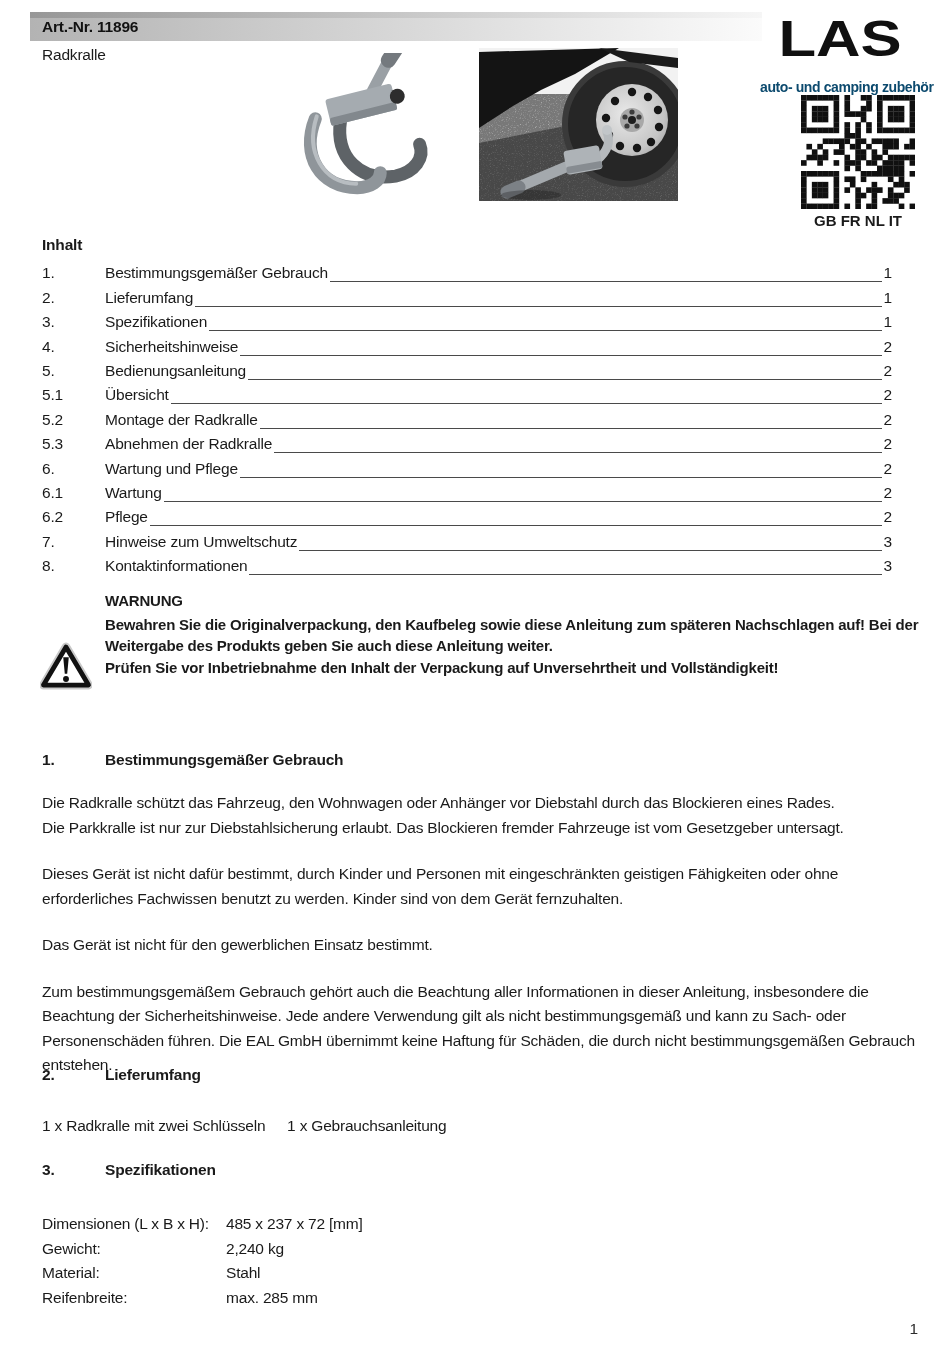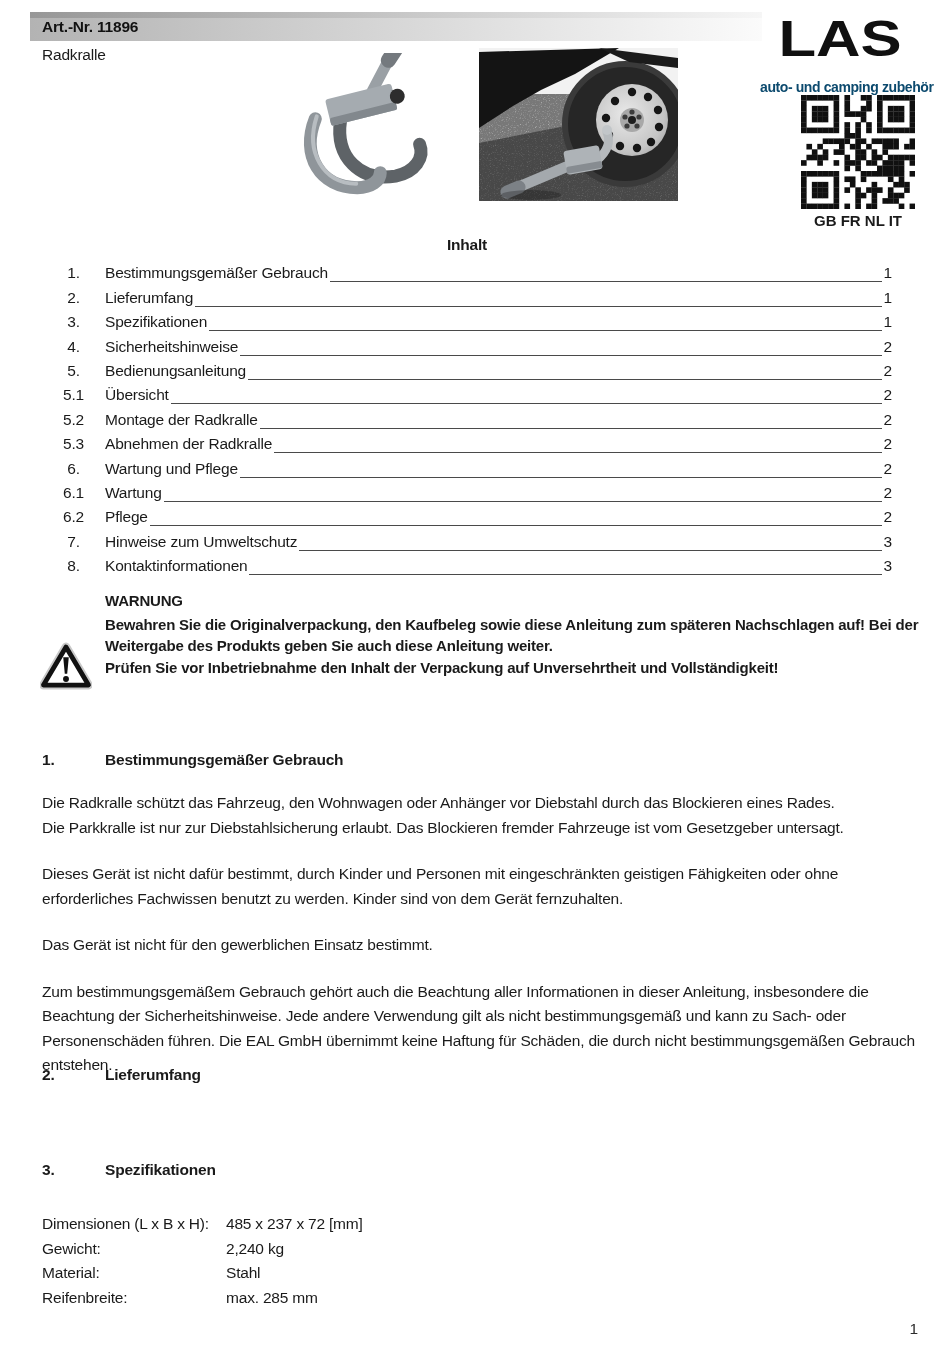--- a/index.html
+++ b/index.html
@@ -21,21 +21,21 @@
   #img-photo{position:absolute; left:479px; top:48px; width:199px; height:153px;}
   
   #brand{position:absolute; left:760px; top:18px; width:160px; text-align:center;}
   #brand .logo{font-weight:bold; font-size:55px; line-height:44px; color:#101010;
     letter-spacing:0px; transform:scale(1.12,0.92); transform-origin:center top;}
   #brand .tagline{font-weight:bold; font-size:14px; letter-spacing:-0.4px; color:#0c4a6e; margin-top:17px; white-space:nowrap;}
   #qr-box{position:absolute; left:801px; top:95px; width:114px; height:114px;}
   #langs{position:absolute; left:760px; top:212px; width:196px; text-align:center;
     font-weight:bold; font-size:15px; letter-spacing:0px;}
   
-  #toc{position:absolute; left:42px; top:236px; width:850px;text-align:center;}
+  #toc{position:absolute; left:42px; top:236px; width:850px;}
   #toc .toc-title{font-weight:bold; font-size:15.5px; margin-bottom:4px;}
   .toc-row{display:flex; align-items:flex-end; height:24.4px; font-size:15.5px;}
   .toc-num{width:63px; flex:0 0 63px;}
   .toc-label{white-space:nowrap;}
   .toc-leader{flex:1; border-bottom:1.5px solid #4a4a4a; height:19px; margin:0 2px;}
   .toc-page{flex:0 0 auto;}
   
   #warning{position:absolute; left:42px; top:590px; width:880px;}
   #warning .wtxt{margin-left:63px; width:815px; font-weight:bold; font-size:15px;
     line-height:21.5px;}
@@ -506,20 +506,24 @@
           <div>Zum bestimmungsgemäßem Gebrauch gehört auch die Beachtung aller Informationen in dieser Anleitung, insbesondere die Beachtung der Sicherheitshinweise. Jede andere Verwendung gilt als nicht bestimmungsgemäß und kann zu Sach- oder Personenschäden führen. Die EAL GmbH übernimmt keine Haftung für Schäden, die durch nicht bestimmungsgemäßen Gebrauch entstehen.</div>
         </div>
       </div>
   </div>
 
   <div id="sec2">
     <div class="sec-heading">
       <span class="sec-num">2.</span>
       <span>Lieferumfang</span>
     </div>
+    <div class="delivery">
+      <span class="d1">1 x Radkralle mit zwei Schlüsseln</span>
+      <span>1 x Gebrauchsanleitung</span>
+    </div>
   </div>
 
   <div id="sec3">
     <div class="sec-heading">
       <span class="sec-num">3.</span>
       <span>Spezifikationen</span>
     </div>
     <div class="specs" id="spec-rows">
         <div class="spec-row">
           <span class="spec-label">Dimensionen (L x B x H):</span>

